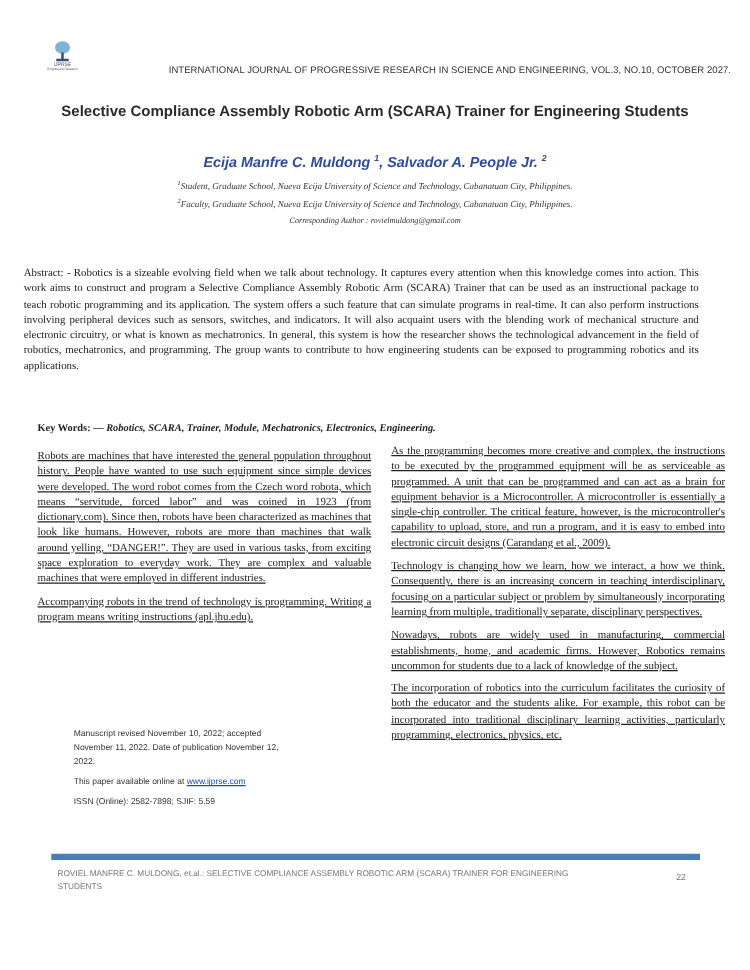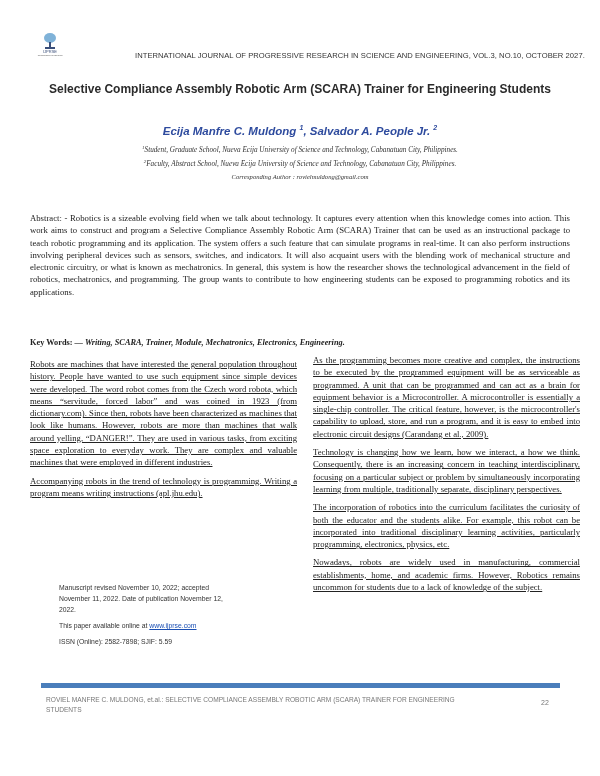--- a/index.html
+++ b/index.html
@@ -9,21 +9,21 @@
   .logo .trunk { position:absolute; left:12px; top:9px; width:2px; height:6px; background:#3a4f7a; }
   .logo .base { position:absolute; left:8px; top:14px; width:10px; height:2px; background:#3a4f7a; }
   .logo .abbr { position:absolute; left:0; top:16px; width:26px; text-align:center; font-family:"Liberation Sans", sans-serif; font-size:4px; color:#3a4f7a; line-height:5px; }
   .logo .tag { position:absolute; left:-4px; top:21px; width:34px; text-align:center; font-family:"Liberation Sans", sans-serif; font-size:2.5px; color:#555; line-height:4px; }
   .running-head { position:absolute; left:135px; top:51px; font-family:"Liberation Sans", sans-serif; font-size:7.6px; color:#333; letter-spacing:0.05px; white-space:nowrap; }
   .title { position:absolute; left:40px; top:79px; width:520px; text-align:center; font-family:"Liberation Sans", sans-serif; font-weight:bold; font-size:12px; line-height:21px; color:#2b2b2b; }
   .authors { position:absolute; left:40px; top:124px; width:520px; text-align:center; font-family:"Liberation Sans", sans-serif; font-weight:bold; font-style:italic; font-size:11.5px; color:#2e4b9e; }
   .authors sup { font-size:7px; }
   .affil { position:absolute; left:40px; width:520px; text-align:center; font-style:italic; font-size:7.2px; color:#333; }
   .affil sup { font-size:5px; }
-  .abstract { position:absolute; left:30px; top:212px; width:540px; font-size:8.7px; line-height:12.3px; text-align:justify; color:#222; }
+  .abstract { position:absolute; left:19px; top:212px; width:540px; font-size:8.7px; line-height:12.3px; text-align:justify; color:#222; }
   .keywords { position:absolute; left:30px; top:338px; width:540px; font-size:8.3px; color:#222; }
   .keywords .kw-label { font-weight:bold; }
   .keywords .kw-list { font-weight:bold; font-style:italic; }
   .col { position:absolute; top:358px; width:267px; font-size:8.7px; line-height:12.3px; text-align:justify; color:#222; }
   .col.left { left:30px; }
   .col.right { left:313px; top:354px; }
   .col p { margin:0 0 6px 0;text-decoration:underline; }
   .sec-heading { text-align:center; font-family:"Liberation Sans", sans-serif; font-size:8.2px; letter-spacing:0.3px; margin:0 0 12px 0; color:#222; }
   .sec-heading .num { margin-right:8px; }
   .sec-heading .big { font-size:9px; }
@@ -52,45 +52,45 @@
 <div class="authors">
   <span>Ecija Manfre C. Muldong</span>
   <sup>1</sup><span>, </span><span>Salvador A. People Jr.</span>
   <sup>2</sup>
 </div>
 
 <div class="affil" style="top:145px;">
   <sup>1</sup><span>Student, Graduate School, Nueva Ecija University of Science and Technology, Cabanatuan City, Philippines.</span>
 </div>
 <div class="affil" style="top:159px;">
-  <sup>2</sup><span>Faculty, Abstract School, Nueva Ecija University of Science and Technology, Cabanatuan City, Philippines.</span>
+  <sup>2</sup><span>Faculty, Graduate School, Nueva Ecija University of Science and Technology, Cabanatuan City, Philippines.</span>
 </div>
 <div class="affil" style="top:173px; font-size:6.6px;">Corresponding Author : rovielmuldong@gmail.com</div>
 
 <div class="abstract">Abstract: - Robotics is a sizeable evolving field when we talk about technology. It captures every attention when this knowledge comes into action. This work aims to construct and program a Selective Compliance Assembly Robotic Arm (SCARA) Trainer that can be used as an instructional package to teach robotic programming and its application. The system offers a such feature that can simulate programs in real-time. It can also perform instructions involving peripheral devices such as sensors, switches, and indicators. It will also acquaint users with the blending work of mechanical structure and electronic circuitry, or what is known as mechatronics. In general, this system is how the researcher shows the technological advancement in the field of robotics, mechatronics, and programming. The group wants to contribute to how engineering students can be exposed to programming robotics and its applications.</div>
 
 <div class="keywords">
-  <span class="kw-label">Key Words: — </span><span class="kw-list">Writing, SCARA, Trainer, Module, Mechatronics, Electronics, Engineering.</span>
+  <span class="kw-label">Key Words: — </span><span class="kw-list">Robotics, SCARA, Trainer, Module, Mechatronics, Electronics, Engineering.</span>
 </div>
 
 <div class="col left">
   <p>Robots are machines that have interested the general population throughout history. People have wanted to use such equipment since simple devices were developed. The word robot comes from the Czech word robota, which means “servitude, forced labor” and was coined in 1923 (from dictionary.com). Since then, robots have been characterized as machines that look like humans. However, robots are more than machines that walk around yelling, “DANGER!”. They are used in various tasks, from exciting space exploration to everyday work. They are complex and valuable machines that were employed in different industries.</p>
   <p>Accompanying robots in the trend of technology is programming. Writing a program means writing instructions (apl.jhu.edu).</p>
 </div>
 
 <div class="notes">
   <p>Manuscript revised November 10, 2022; accepted November 11, 2022. Date of publication November 12, 2022.</p>
   <p>
     <span>This paper available online at </span><a>www.ijprse.com</a>
   </p>
   <p>ISSN (Online): 2582-7898; SJIF: 5.59</p>
 </div>
 
 <div class="col right">
   <p>As the programming becomes more creative and complex, the instructions to be executed by the programmed equipment will be as serviceable as programmed. A unit that can be programmed and can act as a brain for equipment behavior is a Microcontroller. A microcontroller is essentially a single-chip controller. The critical feature, however, is the microcontroller's capability to upload, store, and run a program, and it is easy to embed into electronic circuit designs (Carandang et al., 2009).</p>
   <p>Technology is changing how we learn, how we interact, a how we think. Consequently, there is an increasing concern in teaching interdisciplinary, focusing on a particular subject or problem by simultaneously incorporating learning from multiple, traditionally separate, disciplinary perspectives.</p>
+  <p>Nowadays, robots are widely used in manufacturing, commercial establishments, home, and academic firms. However, Robotics remains uncommon for students due to a lack of knowledge of the subject.</p>
   <p>The incorporation of robotics into the curriculum facilitates the curiosity of both the educator and the students alike. For example, this robot can be incorporated into traditional disciplinary learning activities, particularly programming, electronics, physics, etc.</p>
-  <p>Nowadays, robots are widely used in manufacturing, commercial establishments, home, and academic firms. However, Robotics remains uncommon for students due to a lack of knowledge of the subject.</p>
 </div>
 
 <div class="footer-bar"></div>
 <div class="footer-text">ROVIEL MANFRE C. MULDONG, et.al.: SELECTIVE COMPLIANCE ASSEMBLY ROBOTIC ARM (SCARA) TRAINER FOR ENGINEERING STUDENTS</div>
 <div class="page-num">22</div>
 
 </body></html>

